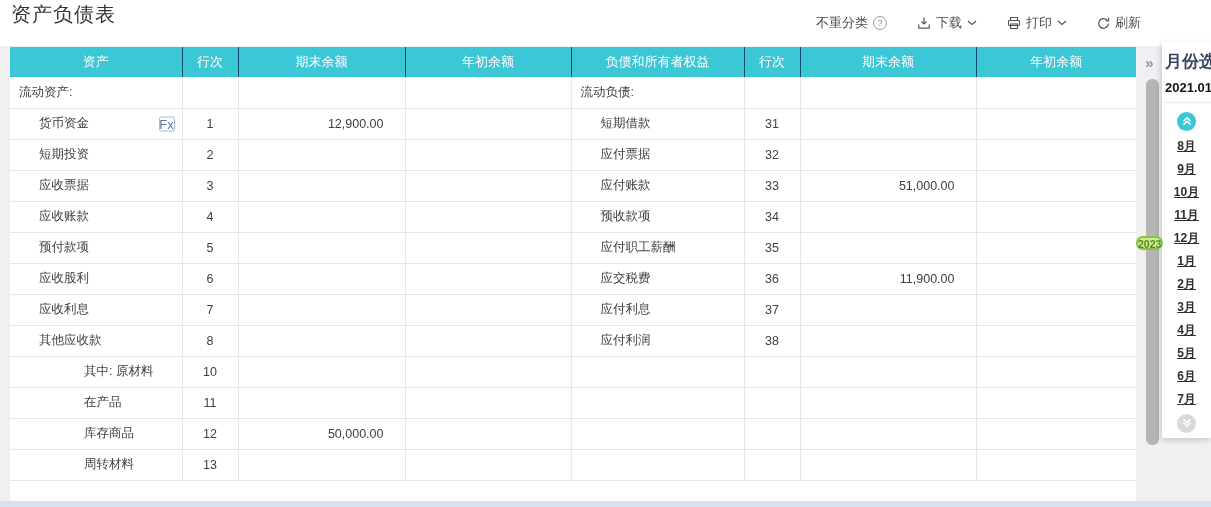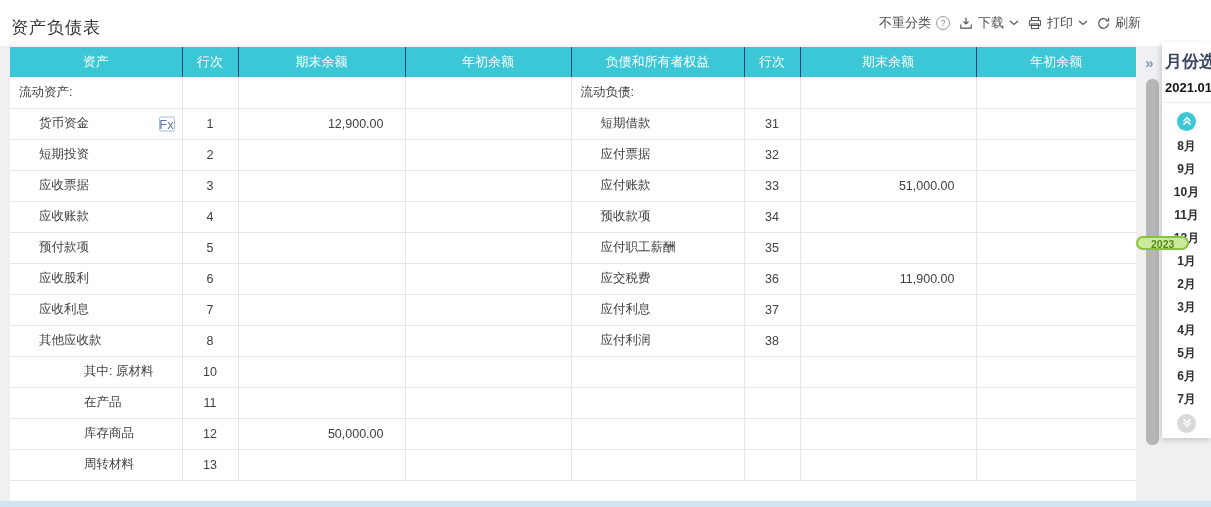--- a/index.html
+++ b/index.html
@@ -1,22 +1,22 @@
 <!DOCTYPE html>
 <html><head>
 <meta charset="utf-8">
 <style>
   * { margin:0; padding:0; box-sizing:border-box; }
   html,body { width:1211px; height:507px; overflow:hidden;
     font-family:"Liberation Sans","DejaVu Sans",sans-serif; background:#f0f0f0; }
 
   
   .titlebar { position:absolute; left:0; top:0; width:1211px; height:46px; background:#ffffff; }
-  .page-title { position:absolute; left:11px; top:16px; font-size:17px; color:#333; letter-spacing:1px; }
-  .toolbar { position:absolute; right:70px; top:0; height:46px; display:flex; align-items:center; gap:9px; }
+  .page-title { position:absolute; left:11px; top:1px; font-size:20px; color:#333; letter-spacing:1px; }
+  .toolbar { position:absolute; right:70px; top:0; height:46px; display:flex; align-items:center; gap:30px; }
   .tool-item { display:flex; align-items:center; gap:5px; font-size:13px; color:#4c4c4c; cursor:pointer; }
   .help-circle { width:14px; height:14px; border:1px solid #9a9a9a; border-radius:50%; font-size:9px;
     color:#8a8a8a; display:flex; align-items:center; justify-content:center; }
   .tool-item svg { display:block; }
 
   
   .table-wrap { position:absolute; left:10px; top:47px; width:1126px; height:460px; overflow:hidden; background:#fff; }
   table { border-collapse:collapse; table-layout:fixed; width:1126px; }
   thead th { background:#3cc7d6; color:#ffffff; font-size:13px; font-weight:500; height:30px;
     border-right:1px solid #0c4a6e; }
@@ -44,22 +44,22 @@
     box-shadow:-1px 2px 6px rgba(0,0,0,.18); }
   .sb-title { font-size:17px; font-weight:bold; color:#3a4560; padding:8px 0 0 3px; white-space:nowrap; }
   .sb-period { font-size:13px; font-weight:bold; color:#141414; padding:7px 0 7px 3px;
     border-bottom:1px solid #ececec; white-space:nowrap; }
   .sb-btn { width:19px; height:19px; border-radius:50%; margin:9px auto 4px auto;
     display:flex; align-items:center; justify-content:center; cursor:pointer; }
   .sb-btn.up { background:#3cc7d6; }
   .sb-btn.down { background:#d9d9d9; margin-top:3px; }
   .sb-months { list-style:none; }
   .sb-months li { height:23px; line-height:23px; text-align:center; font-size:12px; font-weight:bold;
-    color:#2e2e2e; cursor:pointer; }
-  .year-badge { position:absolute; left:-26px; top:194px; padding:0 13px; height:14px; line-height:12px;
+    color:#2e2e2e; cursor:pointer;text-decoration:underline; }
+  .year-badge { position:absolute; left:-26px; top:194px; padding:0 0; height:14px; line-height:12px;
     font-size:10.5px; font-weight:bold; color:#55891b; background:#cdea9a; border:2px solid #85c340;
     border-radius:9px; z-index:5; }
 
   .bottom-strip { position:absolute; left:0; bottom:0; width:1211px; height:6px; background:#d4e3f1; }
 </style>
 </head>
 <body>
 
 <div class="titlebar">
   <div class="page-title">资产负债表</div>

